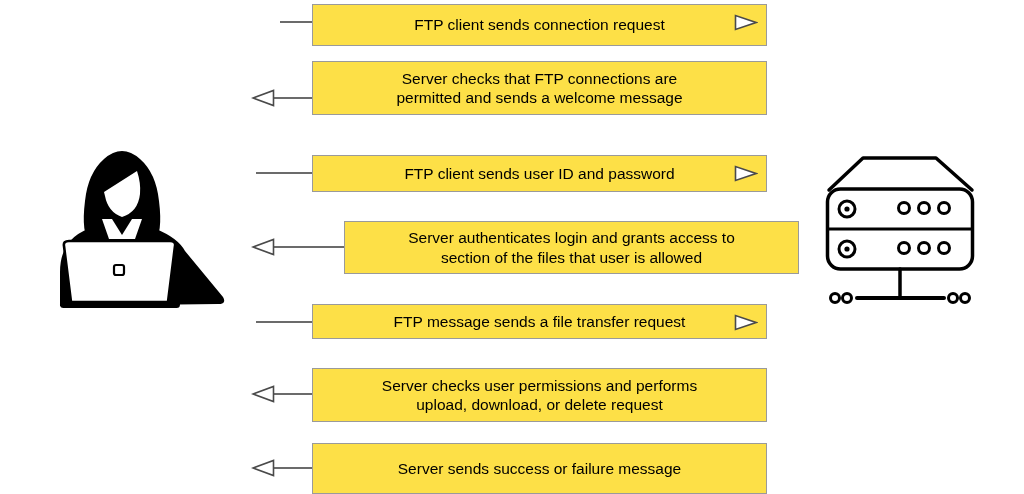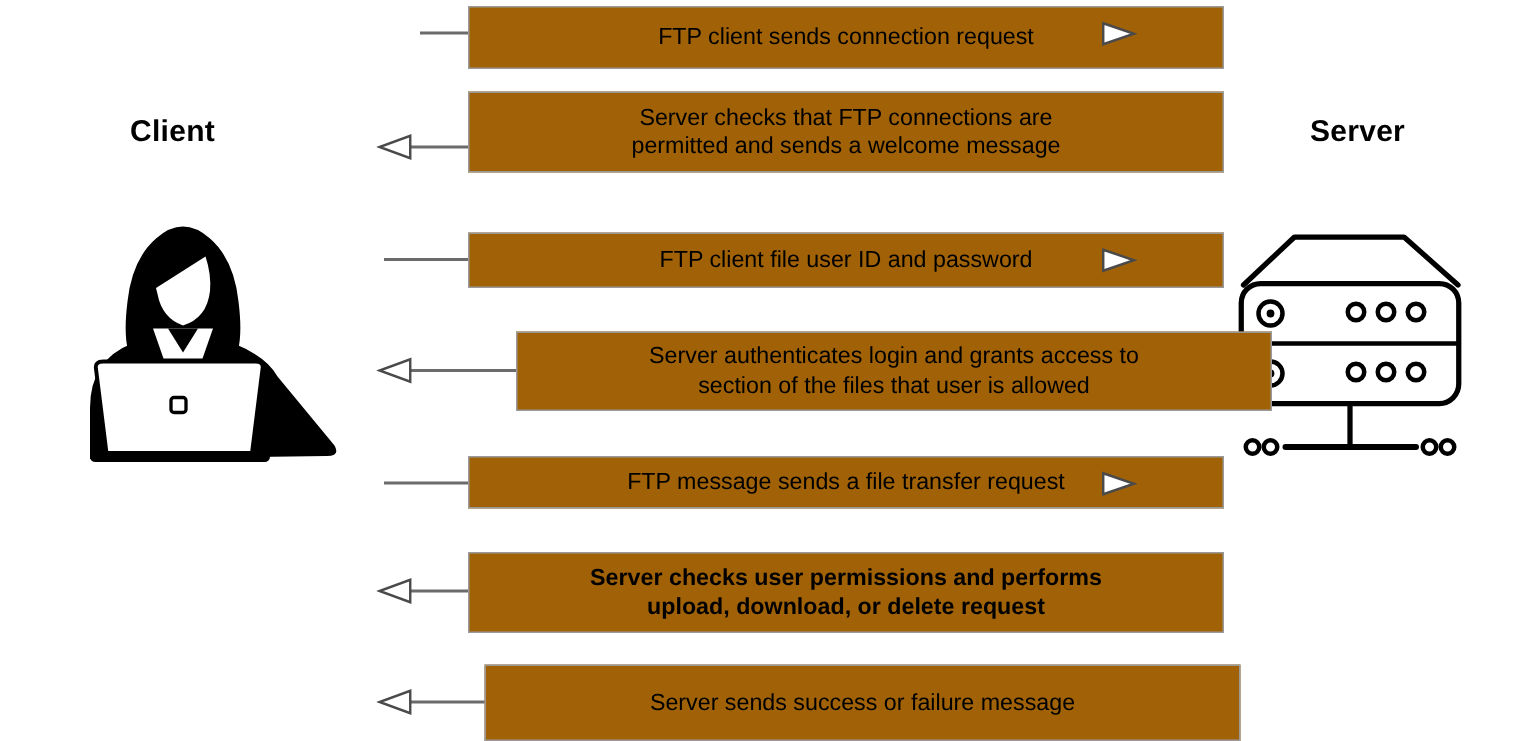--- a/index.html
+++ b/index.html
@@ -13,37 +13,35 @@
   }
   .actor-label.client{left:45px;}
   .actor-label.server{left:835px;}
   .icon-svg{position:absolute;}
   .client-icon{left:52px;top:146px;}
   .server-icon{left:820px;top:152px;}
   .flow-line{
     position:absolute;height:2px;background:#6b6b6b;z-index:1;
   }
   .msg-box{
-    position:absolute;left:312px;width:504px;z-index:2;box-sizing:border-box;
-    background:#a16207;border:1px solid #9a9a9a;
+    position:absolute;left:312px;width:455px;z-index:2;box-sizing:border-box;
+    background:#fde047;border:1px solid #9a9a9a;
     display:flex;align-items:center;justify-content:center;text-align:center;
   }
   .msg-box span{
     white-space:pre-line;font-size:15.5px;line-height:1.24;color:#000;
   }
   .arrowhead{position:absolute;z-index:3;}
   .arrowhead polygon{fill:#ffffff;stroke:#4a4a4a;stroke-width:1.6;stroke-linejoin:miter;}
 </style>
 </head>
 <body>
 
 <div class="stage">
 
-  <div class="actor-label client">Client</div>
-  <div class="actor-label server">Server</div>
 
   <svg class="icon-svg client-icon" width="180" height="166" viewBox="0 0 180 166" aria-hidden="true">
 
     <path d="M8,160 L8,126 Q8,94 36,83 Q52,76 70,75 Q88,76 104,83 Q126,92 133,105 L171,151 Q175,158 166,158 L8,160 Z" fill="#000"></path>
 
     <path d="M38,97 Q29,87 33,55 Q36,27 52,13 Q61,5 70,5 Q79,5 88,13 Q104,27 107,55 Q111,87 102,97 Q107,101 109,108 L31,108 Q33,101 38,97 Z" fill="#000"></path>
 
     <path d="M52,46 L85,25 Q89,37 88,48 Q86,66 70,71 Q56,66 53,50 Z" fill="#fff"></path>
 
     <path d="M50,73 L90,73 L83,93 L57,93 Z" fill="#fff"></path>
@@ -109,21 +107,21 @@
 permitted and sends a welcome message</span>
       </div>
   </div>
 
   <div>
     <div class="flow-line" style="left:256px;top:172px;width:482px;"></div>
     <svg class="arrowhead" style="left:734px;top:165px;" width="24" height="17">
         <polygon points="1.5,1.5 1.5,15.5 22,8.5"></polygon>
       </svg>
     <div class="msg-box" style="top:155px;height:37px;">
-        <span>FTP client file user ID and password</span>
+        <span>FTP client sends user ID and password</span>
       </div>
   </div>
 
   <div>
     <div class="flow-line" style="left:272px;top:246px;width:462px;"></div>
     <svg class="arrowhead" style="left:251px;top:238px;" width="24" height="18">
         <polygon points="22.5,1.5 22.5,16.5 2,9"></polygon>
       </svg>
     <div class="msg-box" style="top:221px;height:53px;margin-left:32px;">
         <span>Server authenticates login and grants access to
@@ -139,29 +137,29 @@
     <div class="msg-box" style="top:304px;height:35px;">
         <span>FTP message sends a file transfer request</span>
       </div>
   </div>
 
   <div>
     <div class="flow-line" style="left:272px;top:393px;width:462px;"></div>
     <svg class="arrowhead" style="left:251px;top:385px;" width="24" height="18">
         <polygon points="22.5,1.5 22.5,16.5 2,9"></polygon>
       </svg>
-    <div class="msg-box" style="top:368px;height:54px;font-weight:bold;">
+    <div class="msg-box" style="top:368px;height:54px;">
         <span>Server checks user permissions and performs
 upload, download, or delete request</span>
       </div>
   </div>
 
   <div>
     <div class="flow-line" style="left:272px;top:467px;width:462px;"></div>
     <svg class="arrowhead" style="left:251px;top:459px;" width="24" height="18">
         <polygon points="22.5,1.5 22.5,16.5 2,9"></polygon>
       </svg>
-    <div class="msg-box" style="top:443px;height:51px;margin-left:11px;">
+    <div class="msg-box" style="top:443px;height:51px;">
         <span>Server sends success or failure message</span>
       </div>
   </div>
 
 </div>
 
 </body></html>

